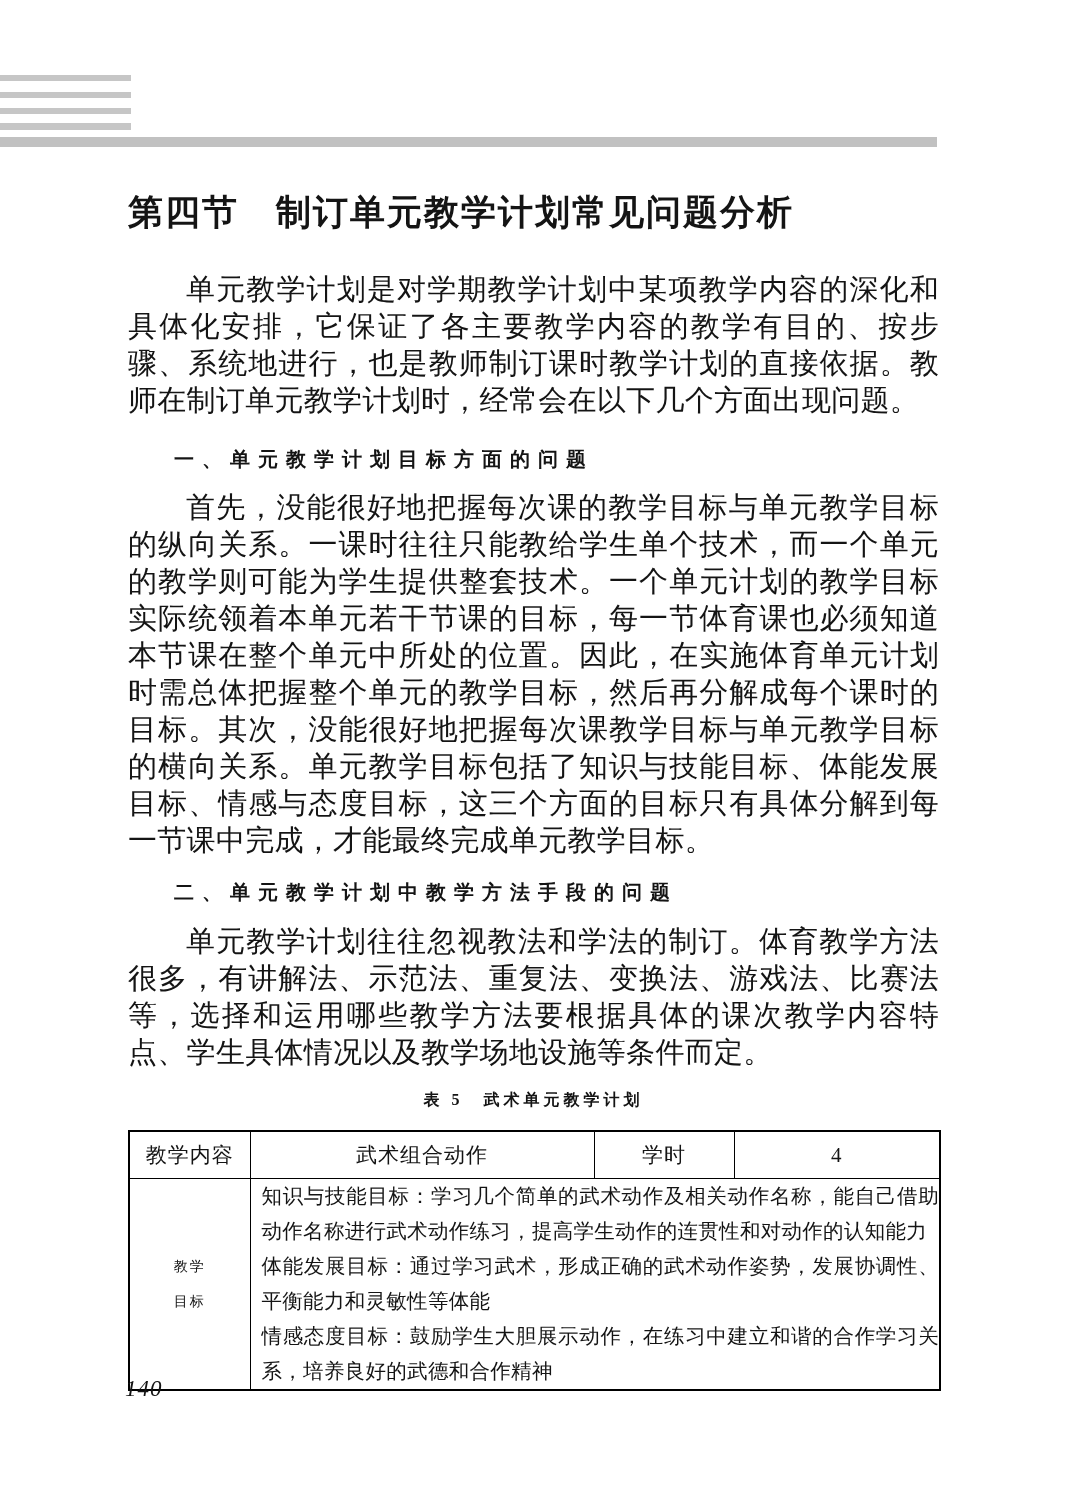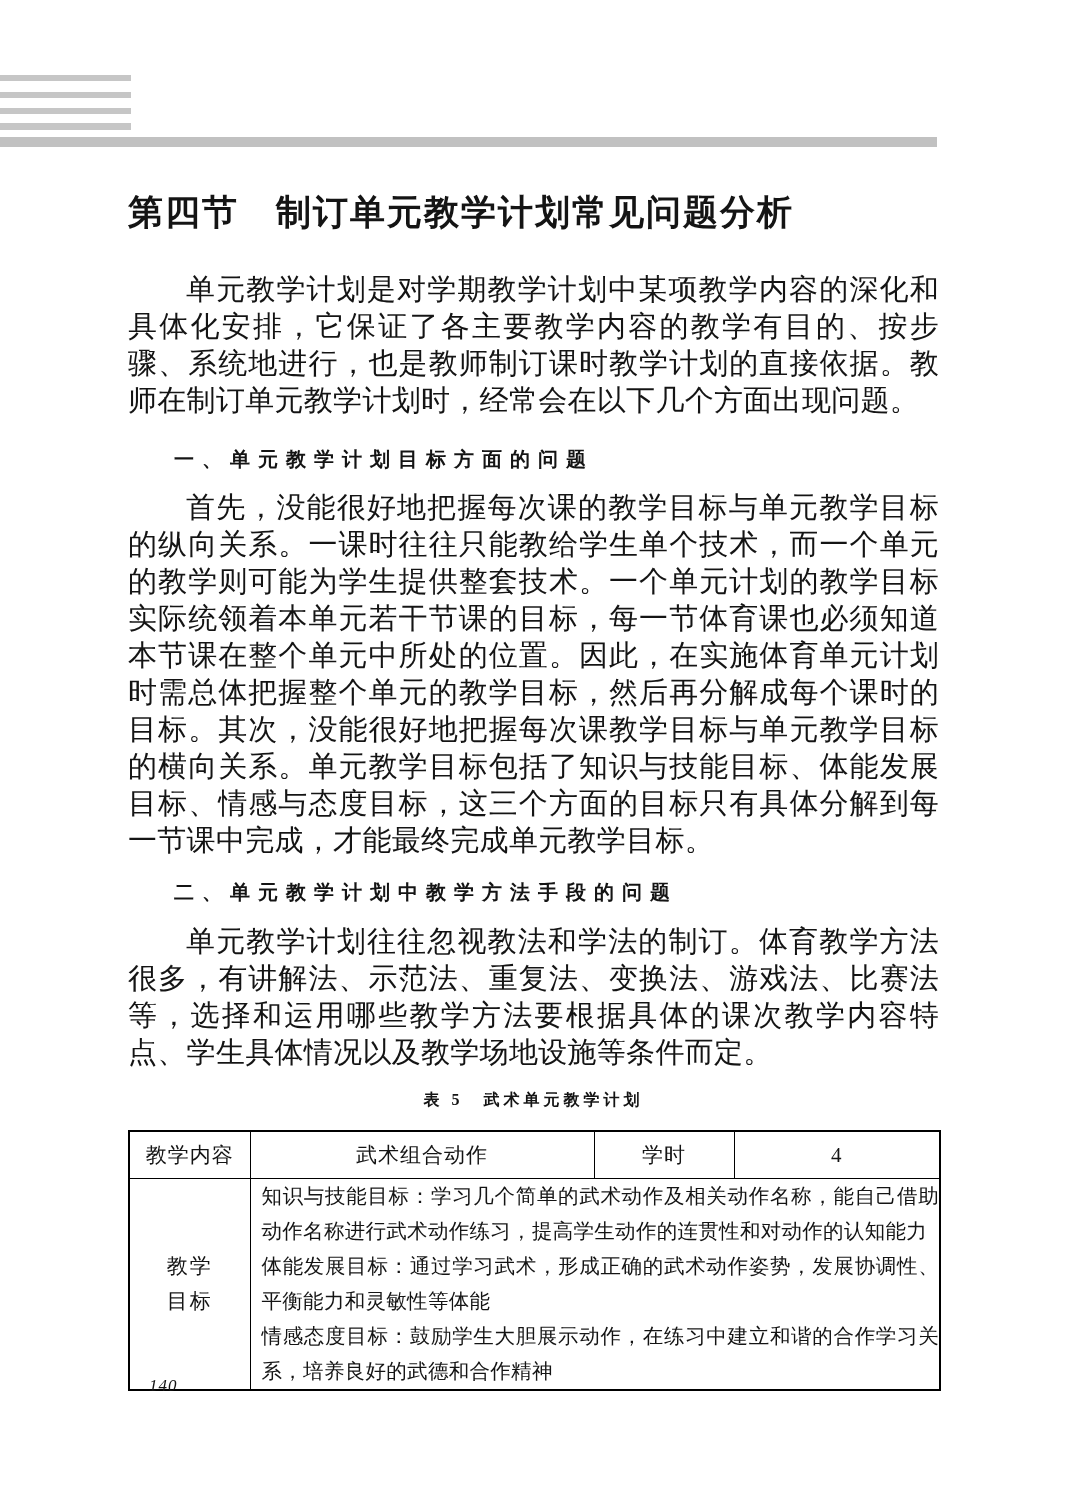--- a/index.html
+++ b/index.html
@@ -98,42 +98,42 @@
   .hdr-cell {
     height: 46px;
     text-align: center;
     vertical-align: middle;
     font-size: 21px;
     letter-spacing: 1px;
   }
   .goals-label-cell {
     text-align: center;
     vertical-align: middle;
-    font-size: 21px;
+    font-size: 14px;
     line-height: 35px;
     letter-spacing: 2px;
   }
   .goals-body-cell {
     vertical-align: top;
     padding: 7px 12px 12px 13px;
   }
   .goal-item {
     font-size: 20.5px;
     line-height: 35px;
     text-align: justify;
     letter-spacing: 0.3px;
     margin-left: 11px;
     
   }
 
   .page-number {
     position: absolute;
-    left: 149px;
+    left: 125px;
     top: 1376px;
-    font-size: 17px;
+    font-size: 23px;
     font-style: italic;
     letter-spacing: 1px;
   }
 </style>
 </head>
 <body>
 
 <div class="decor-short b1"></div>
 <div class="decor-short b2"></div>
 <div class="decor-short b3"></div>

